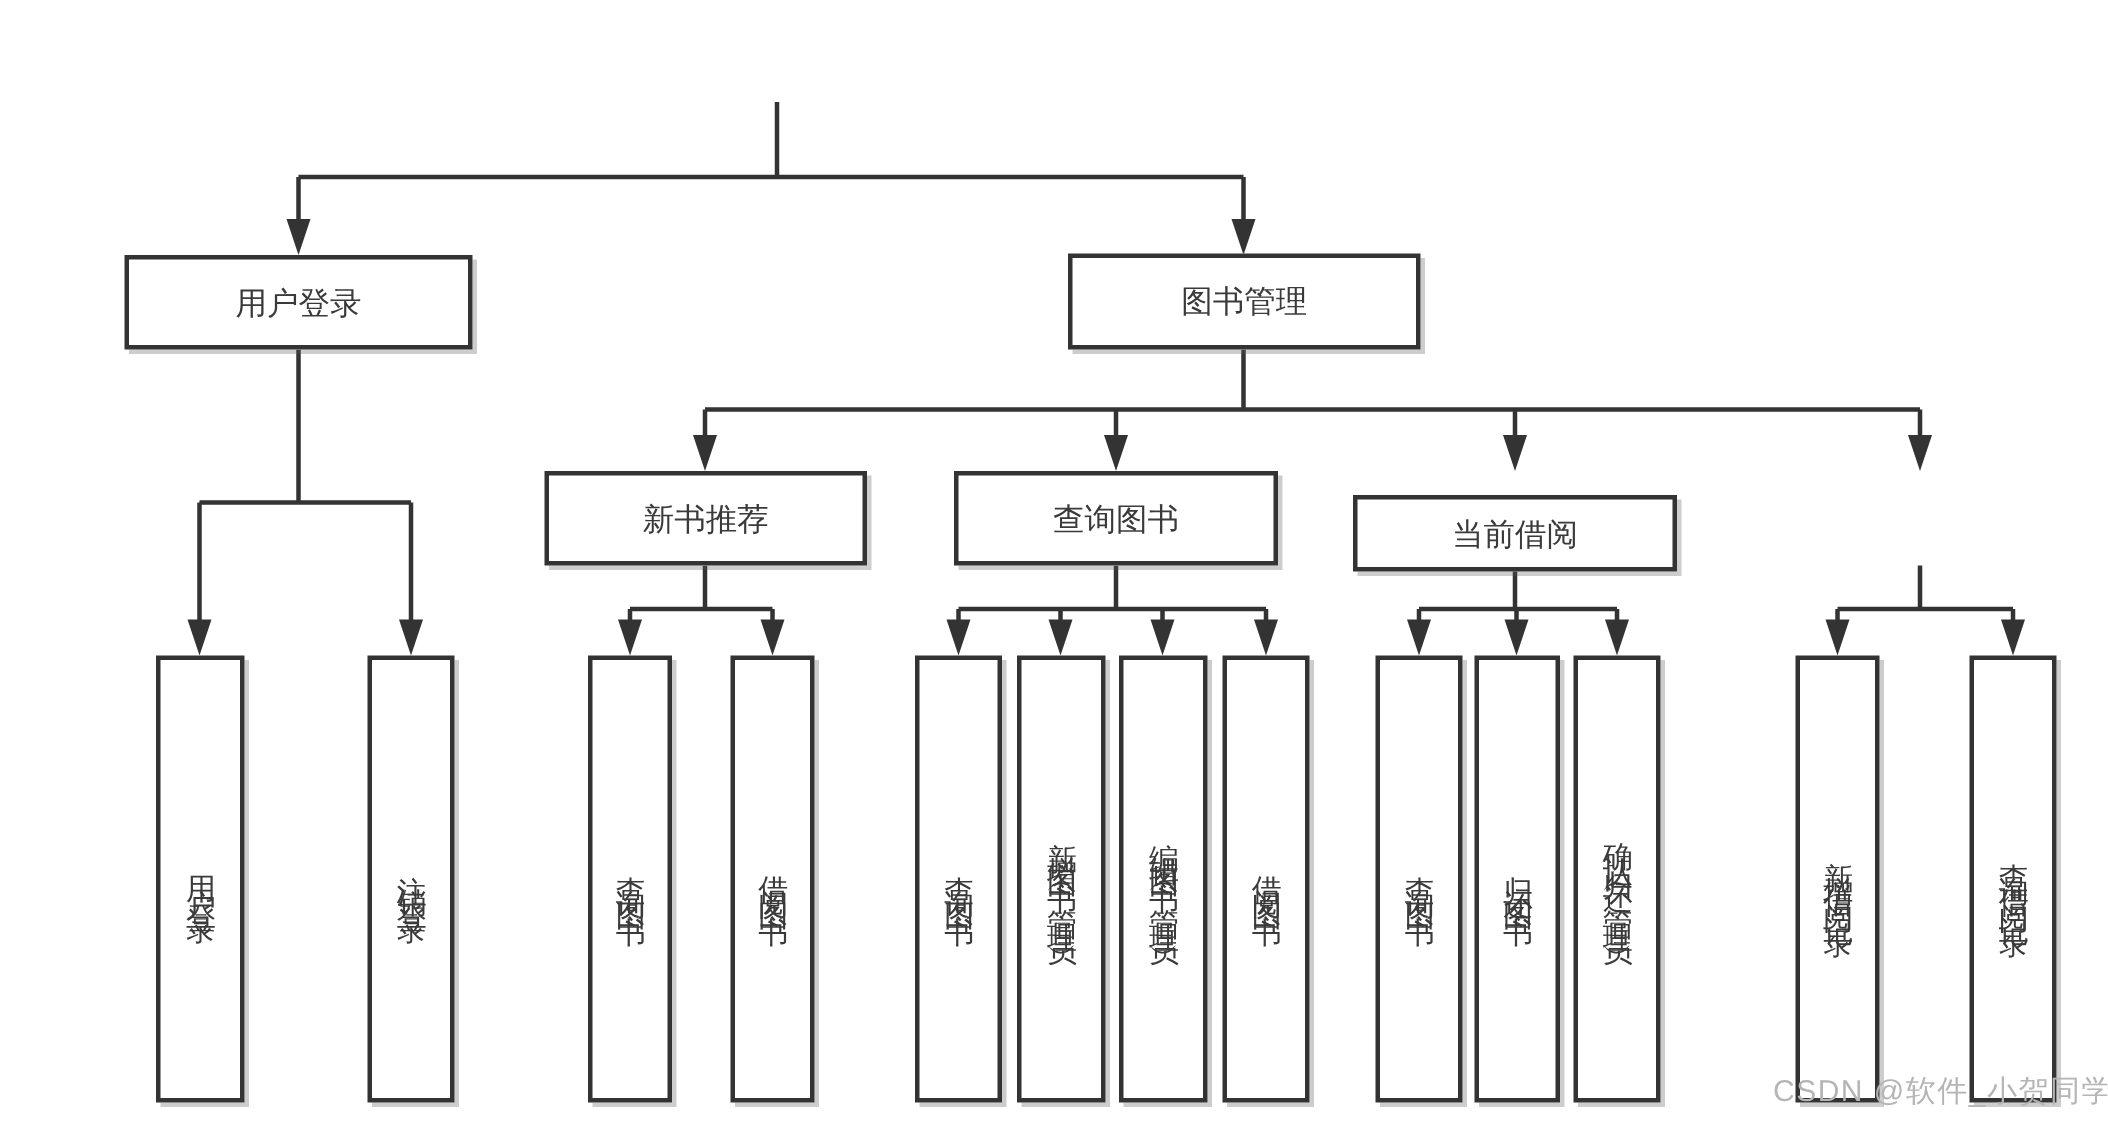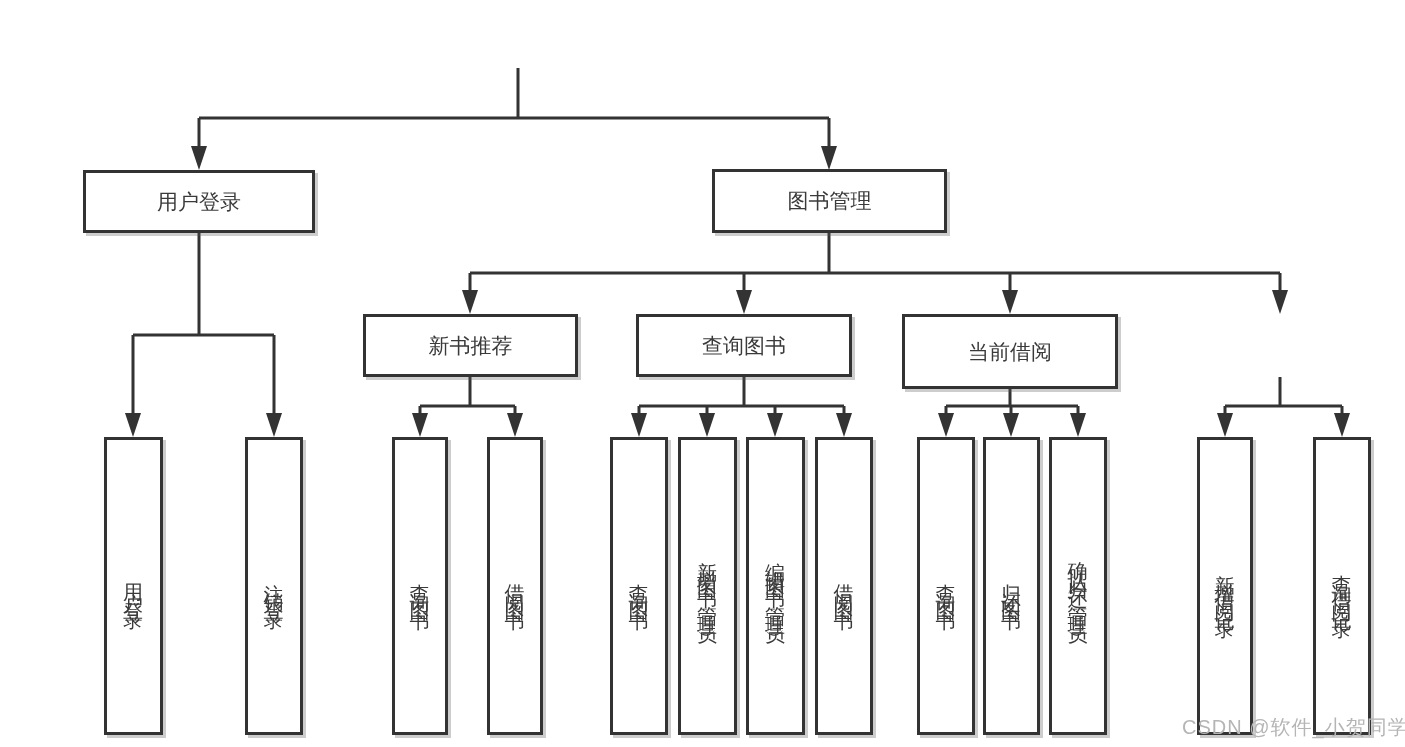--- a/index.html
+++ b/index.html
@@ -26,21 +26,21 @@
     font-size:20px;
     line-height:1;
     white-space:nowrap;
   }
   
   #n-root{left:14px;top:13px;width:1008px;height:55px;}
   #n-ul{left:83px;top:170px;width:232px;height:63px;}
   #n-bm{left:712px;top:169px;width:235px;height:64px;}
   #n-nb{left:363px;top:314px;width:215px;height:63px;}
   #n-bb{left:636px;top:314px;width:216px;height:63px;}
-  #n-cb{left:902px;top:314px;width:216px;height:75px;}
+  #n-cb{left:902px;top:330px;width:216px;height:51px;}
   #n-br{left:1173px;top:314px;width:214px;height:63px;}
   
   #l-ul1{left:104px;width:59px;}
   #l-ul2{left:245px;width:58px;}
   #l-nb1{left:392px;width:56px;}
   #l-nb2{left:487px;width:56px;}
   #l-bb1{left:610px;width:58px;}
   #l-bb2{left:678px;width:59px;}
   #l-bb3{left:746px;width:59px;}
   #l-bb4{left:815px;width:58px;}

